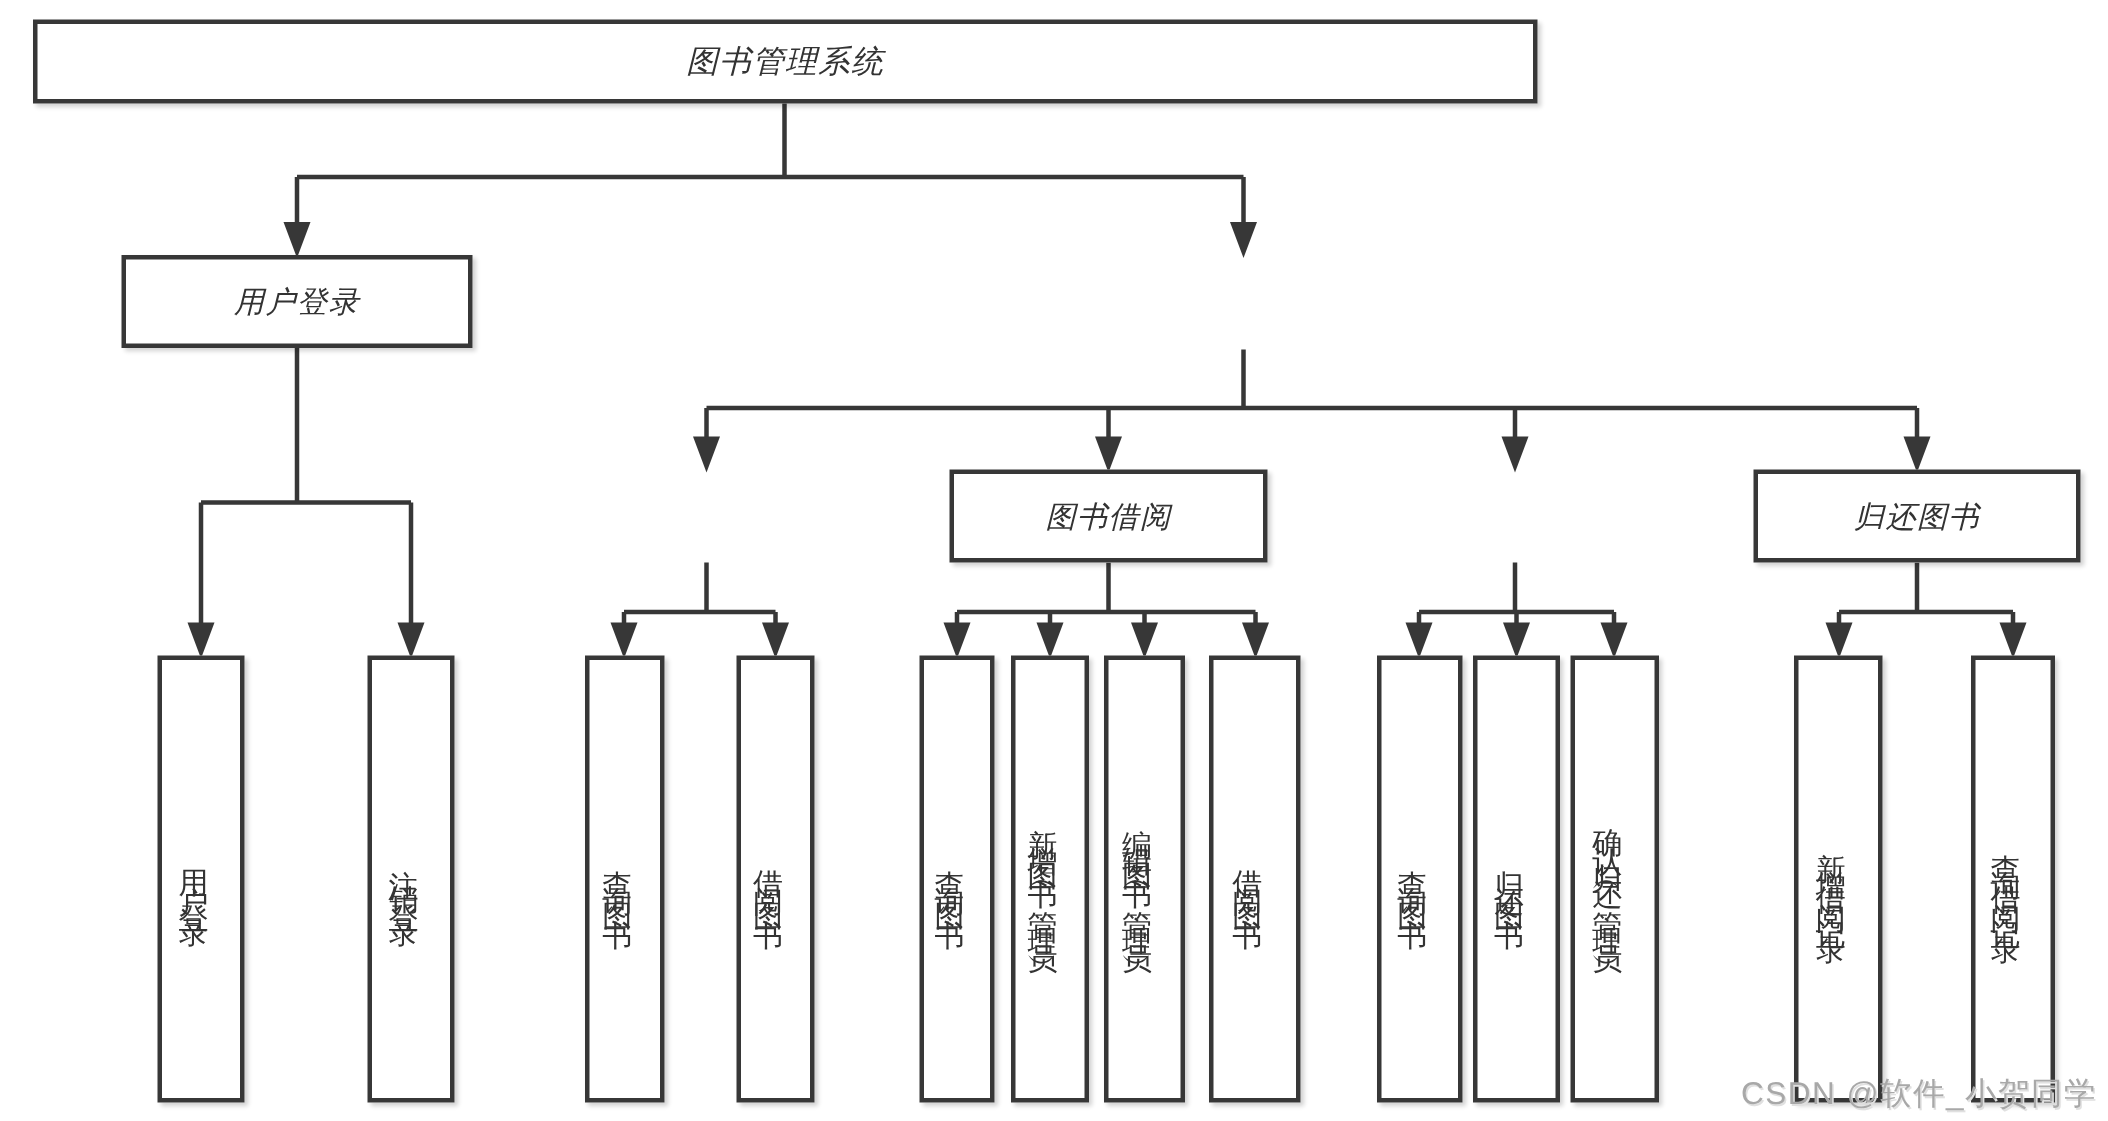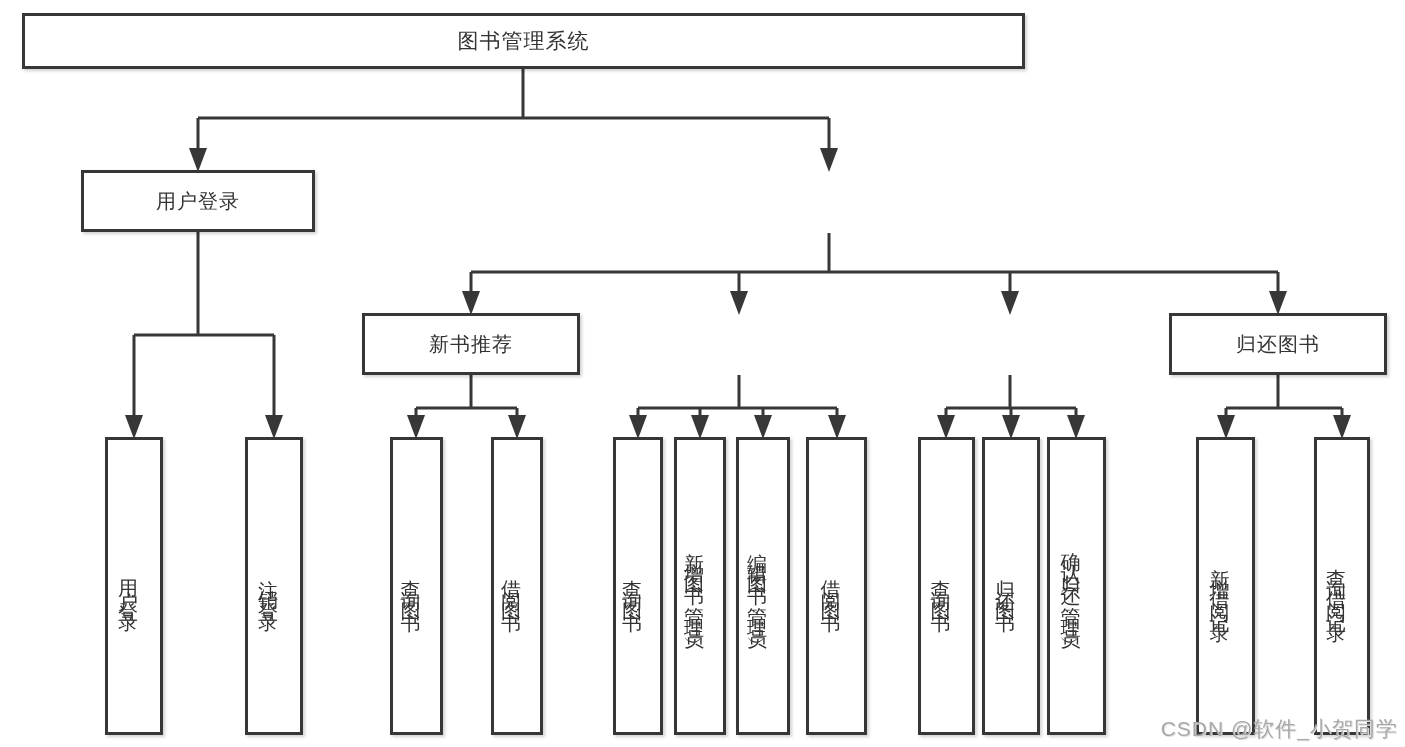--- a/index.html
+++ b/index.html
@@ -15,21 +15,21 @@
   .node{
     position:absolute;
     box-sizing:border-box;
     background:#ffffff;
     border:3px solid #373737;
     display:flex;
     align-items:center;
     justify-content:center;
     box-shadow:2px 2px 3px rgba(0,0,0,0.18);
   }
-  .hlabel{font-size:20px;letter-spacing:1px;white-space:nowrap;}
+  .hlabel{font-size:20px;letter-spacing:1px;white-space:nowrap;font-style:italic;}
   .root .hlabel{font-size:21px;}
   .vlabel{
     writing-mode:vertical-rl;
     font-size:20px;
     line-height:1.1;
     letter-spacing:11px;
     margin-block-end:-11px;
   }
   .watermark{
     position:absolute;
@@ -82,22 +82,22 @@
   </svg>
 
   <div class="node root" style="left:22px;top:13px;width:1003px;height:56px">
     <span class="hlabel">图书管理系统</span>
   </div>
 
   <div class="node" style="left:81px;top:170px;width:234px;height:62px">
     <span class="hlabel">用户登录</span>
   </div>
 
-  <div class="node" style="left:362px;top:313px;width:218px;height:62px">
-    <span class="hlabel">新书推荐</span>
+  <div class="node" style="left:633px;top:313px;width:212px;height:62px">
+    <span class="hlabel">图书借阅</span>
   </div>
   <div class="node" style="left:1169px;top:313px;width:218px;height:62px">
     <span class="hlabel">归还图书</span>
   </div>
 
   <div class="node leaf" style="left:105px;top:437px;width:58px;height:298px">
     <span class="vlabel">用户登录</span>
   </div>
   <div class="node leaf" style="left:245px;top:437px;width:58px;height:298px">
     <span class="vlabel">注销登录</span>

